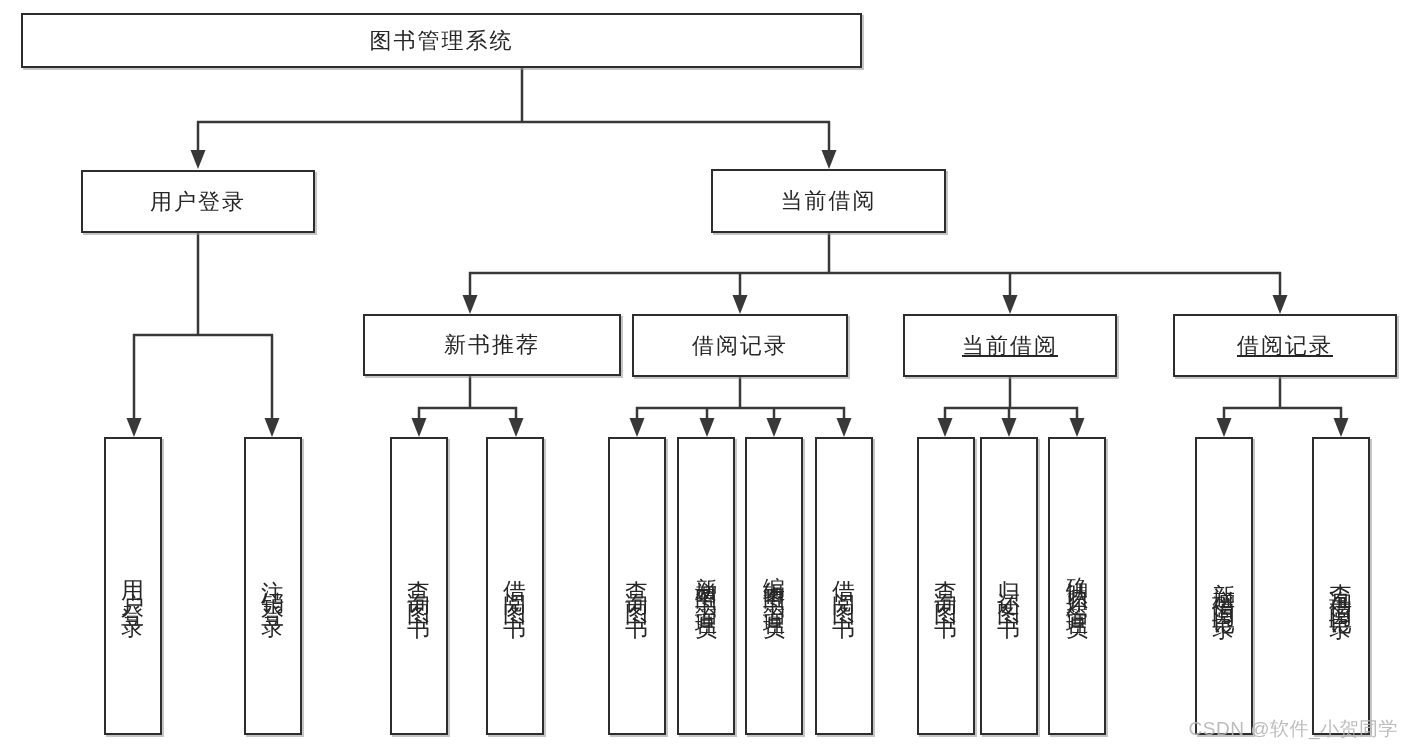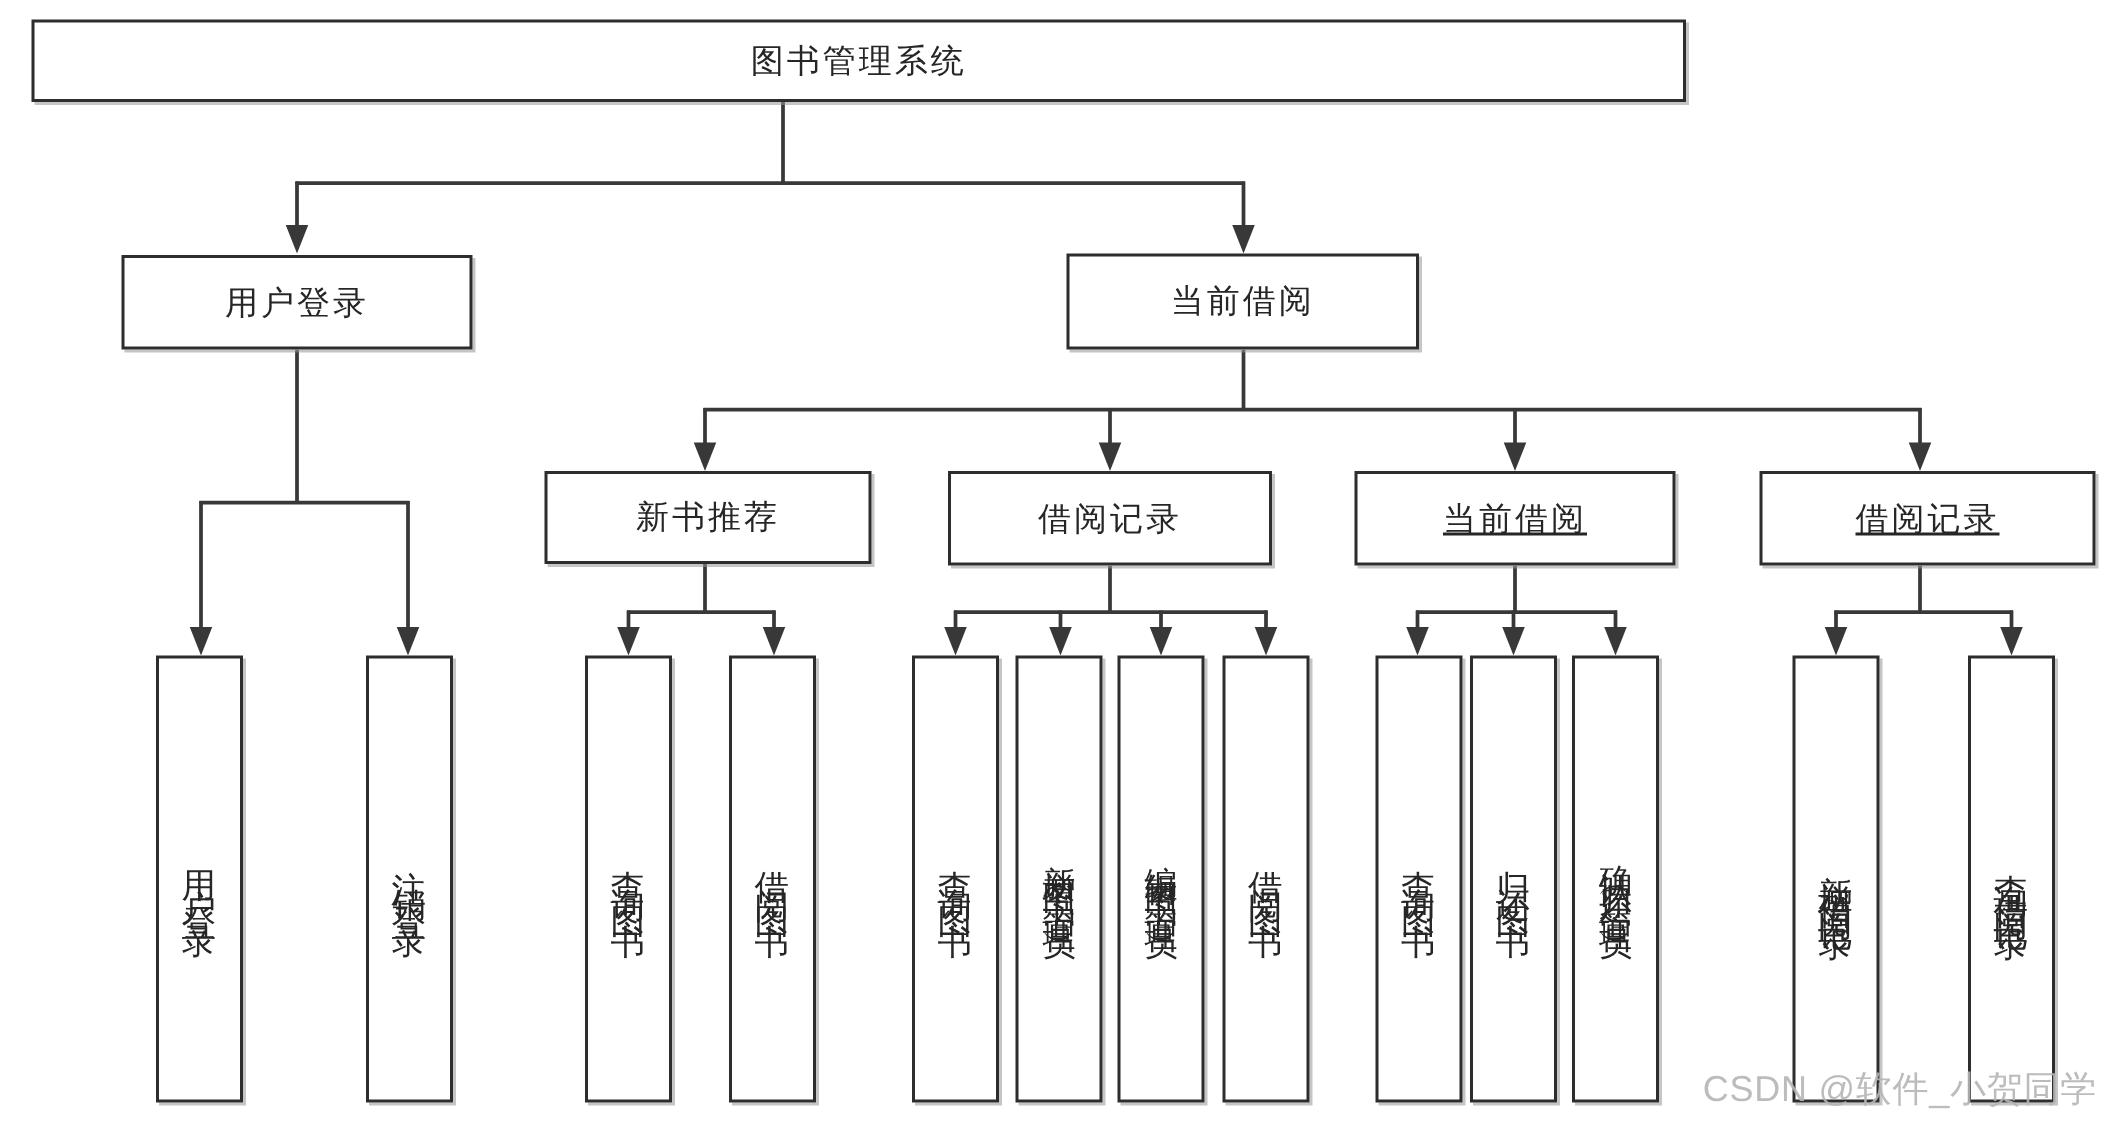--- a/index.html
+++ b/index.html
@@ -30,21 +30,21 @@
     text-orientation:mixed;
     text-align:center;
     line-height:54px;
     font-size:23px;
   }
   .v-short{letter-spacing:12px;}
   .v-med{letter-spacing:7px;}
   .v-long{font-size:22px;letter-spacing:6px;}
   .watermark{
     position:absolute;right:7px;bottom:5px;
-    font-size:24px;color:#b5b5b5;letter-spacing:.5px;
+    font-size:19px;color:#b5b5b5;letter-spacing:.5px;
     z-index:5;opacity:.9;white-space:nowrap;
   }
 </style>
 </head>
 <body>
 
 <div id="canvas">
 
   <svg id="wires" width="1405" height="747">
       <line x1="522" y1="68" x2="522" y2="122" stroke="#383838" stroke-width="2.5"></line>
@@ -94,26 +94,26 @@
       <line x1="1009" y1="407" x2="1009" y2="421" stroke="#383838" stroke-width="2.5"></line>
       <polygon points="1001.5,418 1016.5,418 1009,437" fill="#383838"></polygon>
       <line x1="1077" y1="407" x2="1077" y2="421" stroke="#383838" stroke-width="2.5"></line>
       <polygon points="1069.5,418 1084.5,418 1077,437" fill="#383838"></polygon>
       <line x1="1224" y1="407" x2="1224" y2="421" stroke="#383838" stroke-width="2.5"></line>
       <polygon points="1216.5,418 1231.5,418 1224,437" fill="#383838"></polygon>
       <line x1="1341" y1="407" x2="1341" y2="421" stroke="#383838" stroke-width="2.5"></line>
       <polygon points="1333.5,418 1348.5,418 1341,437" fill="#383838"></polygon>
     </svg>
 
-  <div class="node hnode" style="left:21px;top:13px;width:1103px;height:55px;">图书管理系统</div>
+  <div class="node hnode" style="left:21px;top:13px;width:841px;height:55px;">图书管理系统</div>
 
   <div class="node hnode" style="left:81px;top:170px;width:234px;height:63px;">用户登录</div>
   <div class="node hnode" style="left:711px;top:169px;width:235px;height:64px;">当前借阅</div>
 
-  <div class="node hnode" style="left:363px;top:314px;width:218px;height:62px;">新书推荐</div>
+  <div class="node hnode" style="left:363px;top:314px;width:258px;height:62px;">新书推荐</div>
   <div class="node hnode" style="left:632px;top:314px;width:216px;height:63px;">借阅记录</div>
   <div class="node hnode" style="left:903px;top:314px;width:214px;height:63px;text-decoration:underline;">当前借阅</div>
   <div class="node hnode" style="left:1173px;top:314px;width:224px;height:63px;text-decoration:underline;">借阅记录</div>
 
   <div class="node vnode v-short" style="left:104px;top:437px;">用户登录</div>
   <div class="node vnode v-short" style="left:244px;top:437px;">注销登录</div>
 
   <div class="node vnode v-short" style="left:390px;top:437px;">查询图书</div>
   <div class="node vnode v-short" style="left:486px;top:437px;">借阅图书</div>
 

